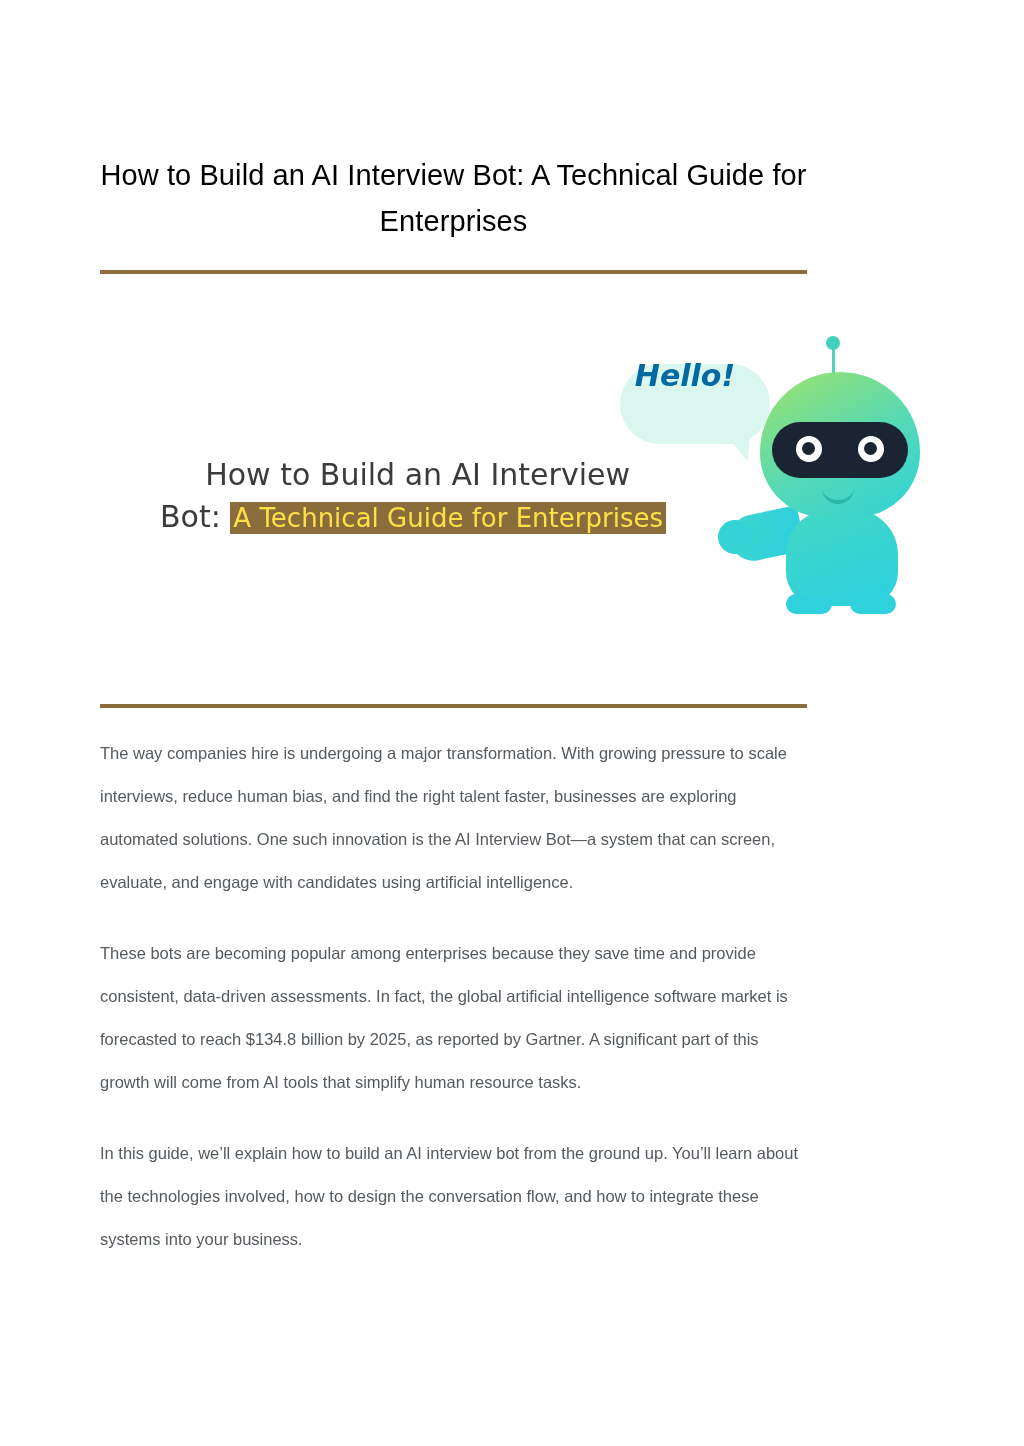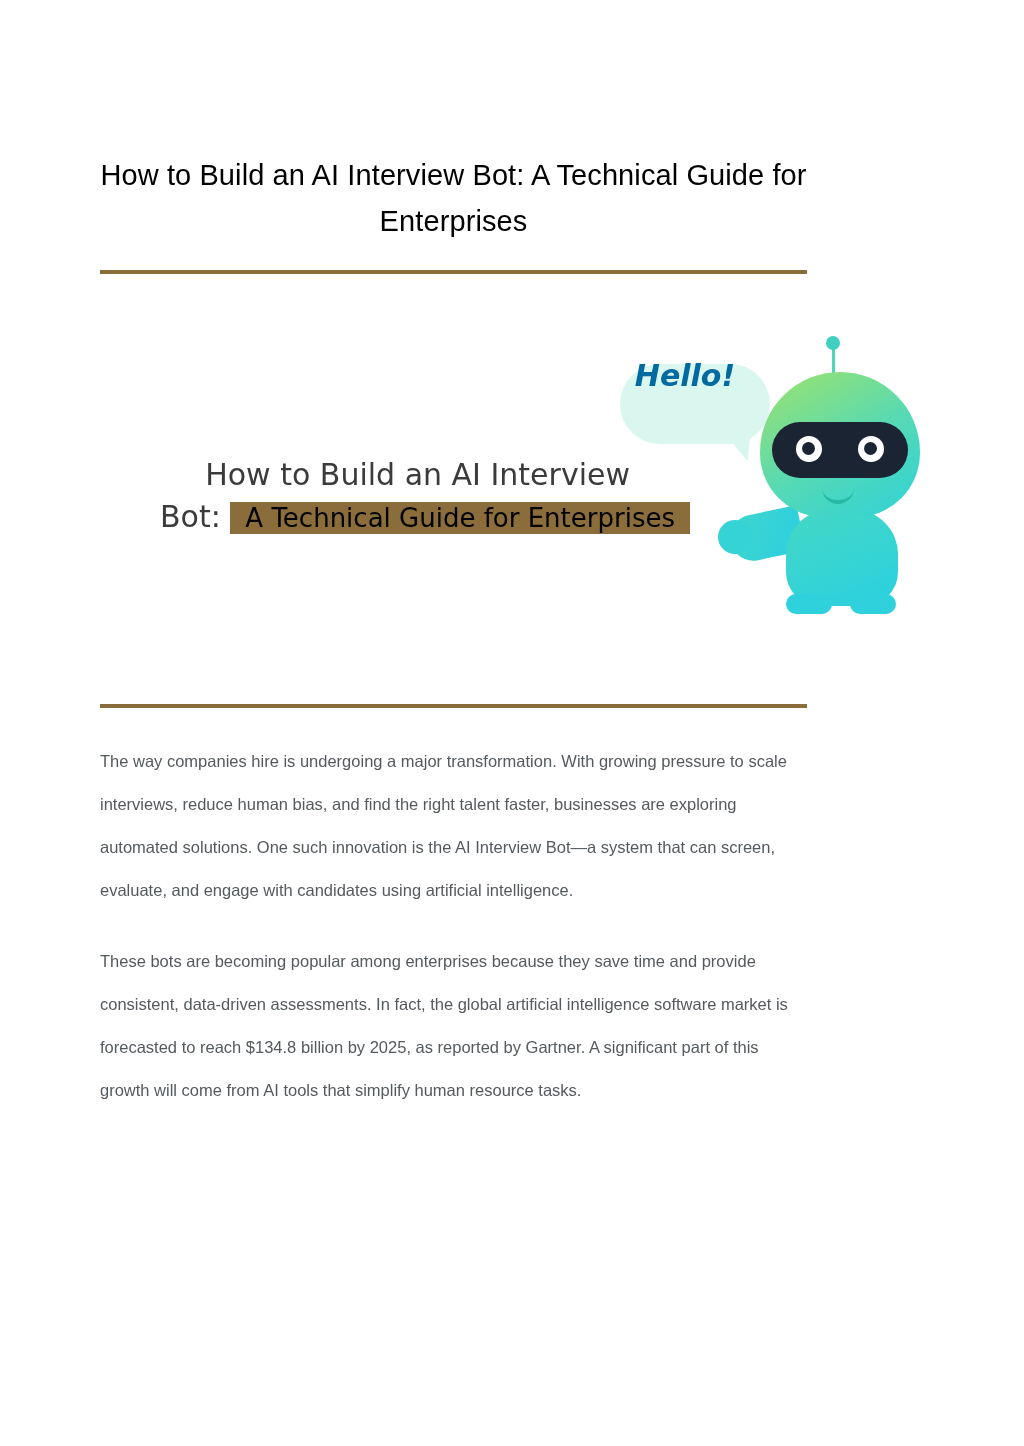--- a/index.html
+++ b/index.html
@@ -57,22 +57,22 @@
     font-family: "DejaVu Sans", sans-serif;
     font-weight: 400;
     text-align: right;
   }
   .hero-text .line2 {
     display: block;
     white-space: nowrap;
   }
   .hero-highlight {
     background: #8a6d3b;
-    color: #000000;
-    padding: 1px 15px;
+    color: #fde047;
+    padding: 1px 3px;
     font-size: 26px;
     margin-top: 36px;
   }
   .bot-wrap {
     position: absolute;
     left: 510px;
     top: 70px;
     width: 330px;
     height: 270px;
   }
@@ -206,21 +206,21 @@
     top: 250px;
     width: 46px;
     height: 20px;
     border-radius: 14px;
     background: #2fd1dd;
   }
   .foot.left { left: 176px; }
   .foot.right { left: 240px; }
 
   .body-copy {
-    padding-top: 32px;
+    padding-top: 24px;
   }
   .body-copy p {
     margin: 0 0 28px 0;
     font-size: 16.5px;
     line-height: 43px;
     color: #555a5e;
     text-align: left;
   }
 </style>
 </head>
@@ -259,15 +259,16 @@
       <div class="mouth"></div>
     </div>
 
   </div>
 
   <div class="rule bottom"></div>
 
   <div class="body-copy">
     <p>The way companies hire is undergoing a major transformation. With growing pressure to scale interviews, reduce human bias, and find the right talent faster, businesses are exploring automated solutions. One such innovation is the AI Interview Bot—a system that can screen, evaluate, and engage with candidates using artificial intelligence.</p>
     <p>These bots are becoming popular among enterprises because they save time and provide consistent, data-driven assessments. In fact, the global artificial intelligence software market is forecasted to reach $134.8 billion by 2025, as reported by Gartner. A significant part of this growth will come from AI tools that simplify human resource tasks.</p>
+    <p>In this guide, we’ll explain how to build an AI interview bot from the ground up. You’ll learn about the technologies involved, how to design the conversation flow, and how to integrate these systems into your business.</p>
   </div>
 
 </div>
 
 </body></html>

